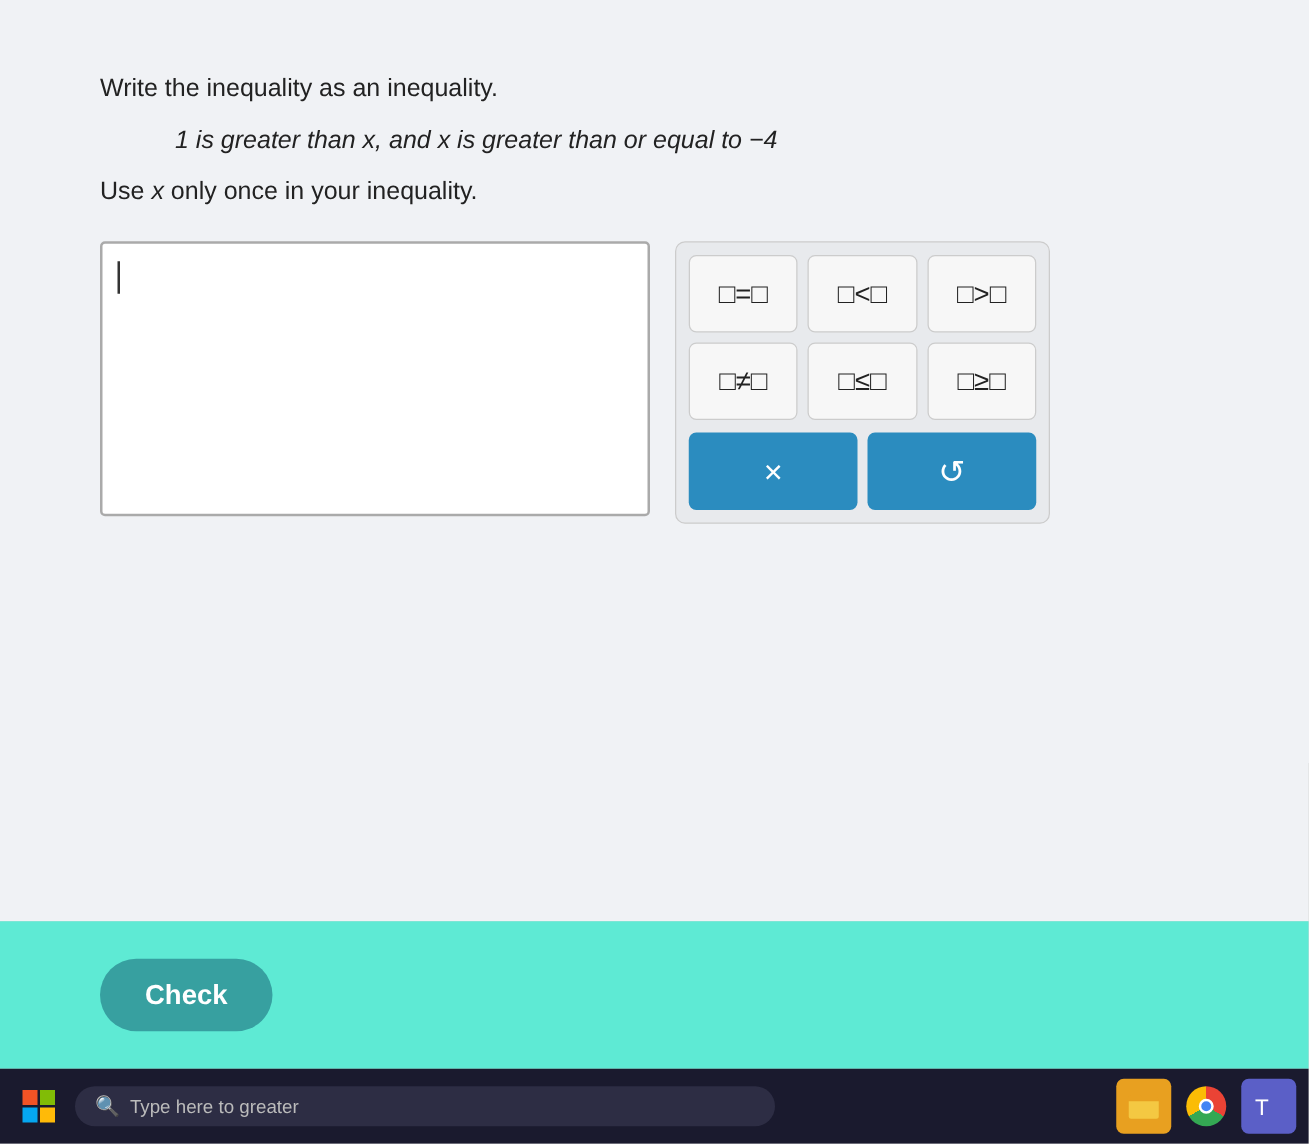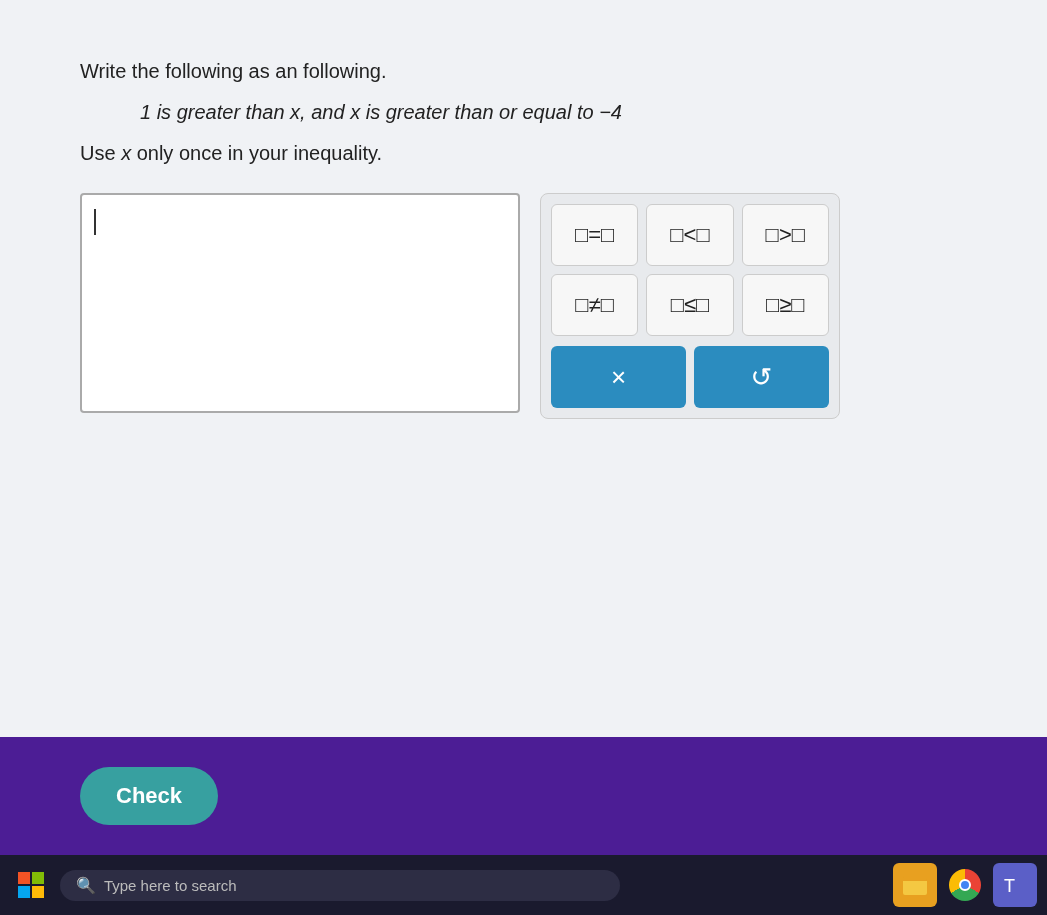--- a/index.html
+++ b/index.html
@@ -126,21 +126,21 @@
       font-size: 26px;
       cursor: pointer;
       display: flex;
       align-items: center;
       justify-content: center;
       color: #fff;
       user-select: none;
     }
 
     .check-section {
-      background: #4c1d95;
+      background: #5eead4;
       padding: 30px 80px;
       display: flex;
       align-items: center;
     }
 
     .check-btn {
       background: #37a0a0;
       color: #fff;
       border: none;
       border-radius: 30px;
@@ -247,21 +247,21 @@
       height: 12px;
       border-radius: 50%;
       background: #4285f4;
       border: 2px solid #fff;
     }
   </style>
 </head>
 <body>
 
 <div class="main-content">
-  <div class="question-title">Write the following as an following.</div>
+  <div class="question-title">Write the inequality as an inequality.</div>
   <div class="question-body">1 is greater than x, and x is greater than or equal to −4</div>
   <div class="question-instruction">
     <span>Use </span><em>x</em><span> only once in your inequality.</span>
   </div>
 
   <div class="answer-area">
     <div class="input-box">
       <span class="cursor-bar"></span>
     </div>
 
@@ -292,21 +292,21 @@
   <div class="taskbar-start">
     <svg class="win-icon" viewBox="0 0 28 28" fill="none">
       <rect x="1" y="1" width="12" height="12" fill="#f35325"></rect>
       <rect x="15" y="1" width="12" height="12" fill="#81bc06"></rect>
       <rect x="1" y="15" width="12" height="12" fill="#05a6f0"></rect>
       <rect x="15" y="15" width="12" height="12" fill="#ffba08"></rect>
     </svg>
   </div>
   <div class="taskbar-search">
     <span class="taskbar-search-icon">🔍</span>
-    <span class="taskbar-search-text">Type here to search</span>
+    <span class="taskbar-search-text">Type here to greater</span>
   </div>
   <div class="taskbar-right">
     <div class="taskbar-icon-btn file-icon">
       <svg width="26" height="22" viewBox="0 0 26 22">
         <path d="M1 4 Q1 2 3 2 L10 2 L12 4 L23 4 Q25 4 25 6 L25 19 Q25 21 23 21 L3 21 Q1 21 1 19 Z" fill="#e8a020"></path>
         <path d="M1 7 L25 7 L25 19 Q25 21 23 21 L3 21 Q1 21 1 19 Z" fill="#f4c842"></path>
       </svg>
     </div>
     <div class="taskbar-icon-btn chrome-icon">
       <div class="chrome-circle">

